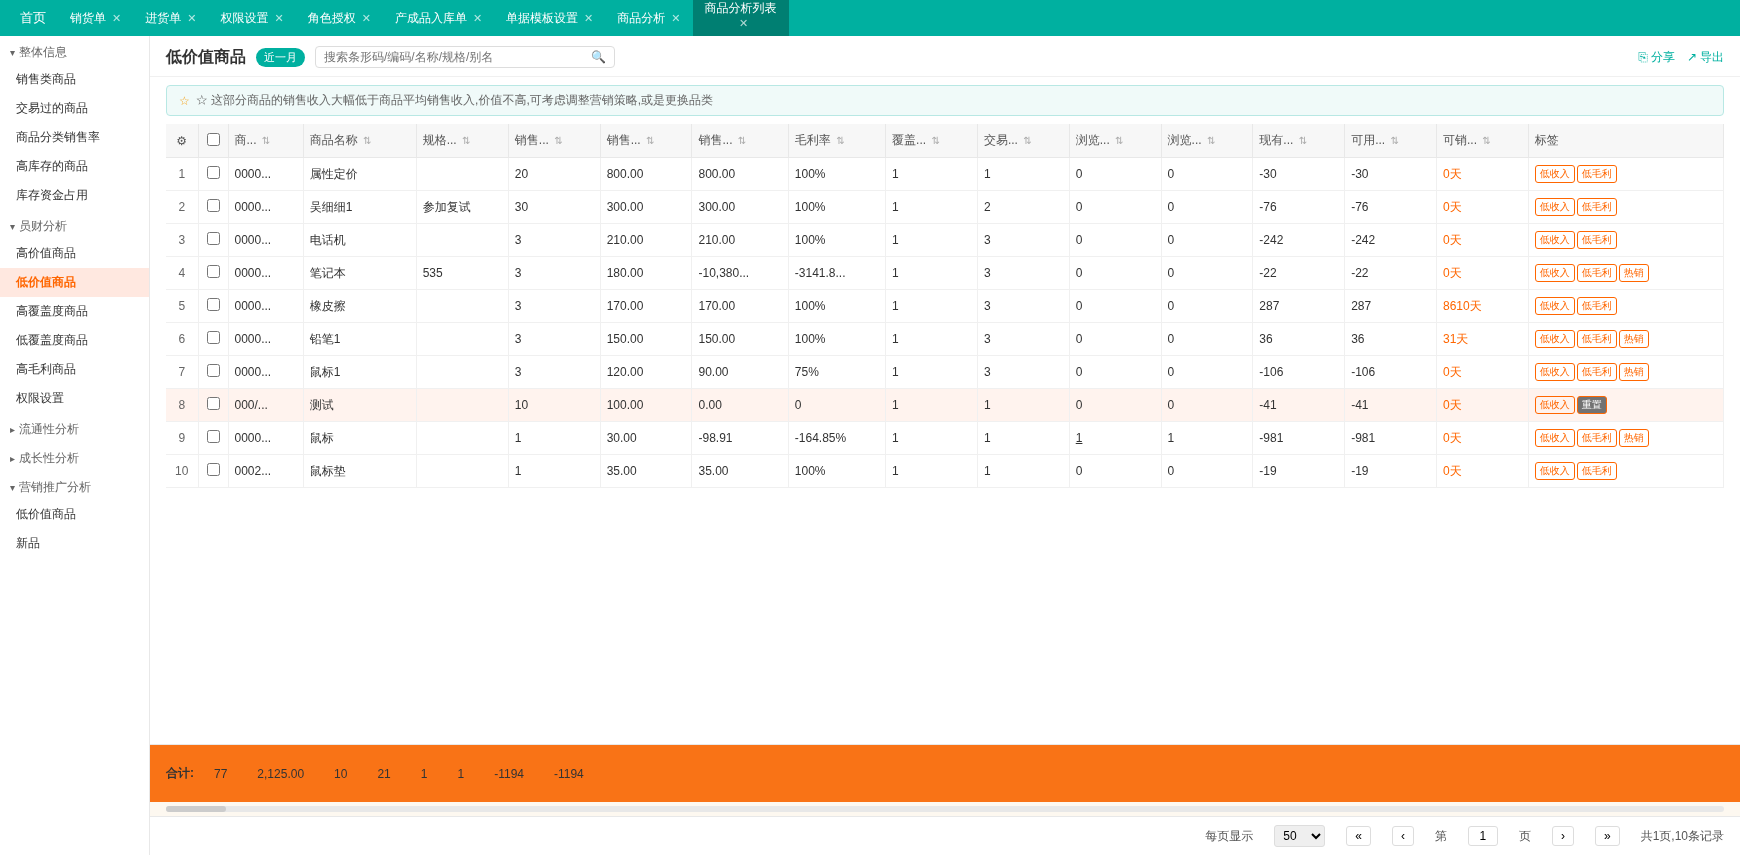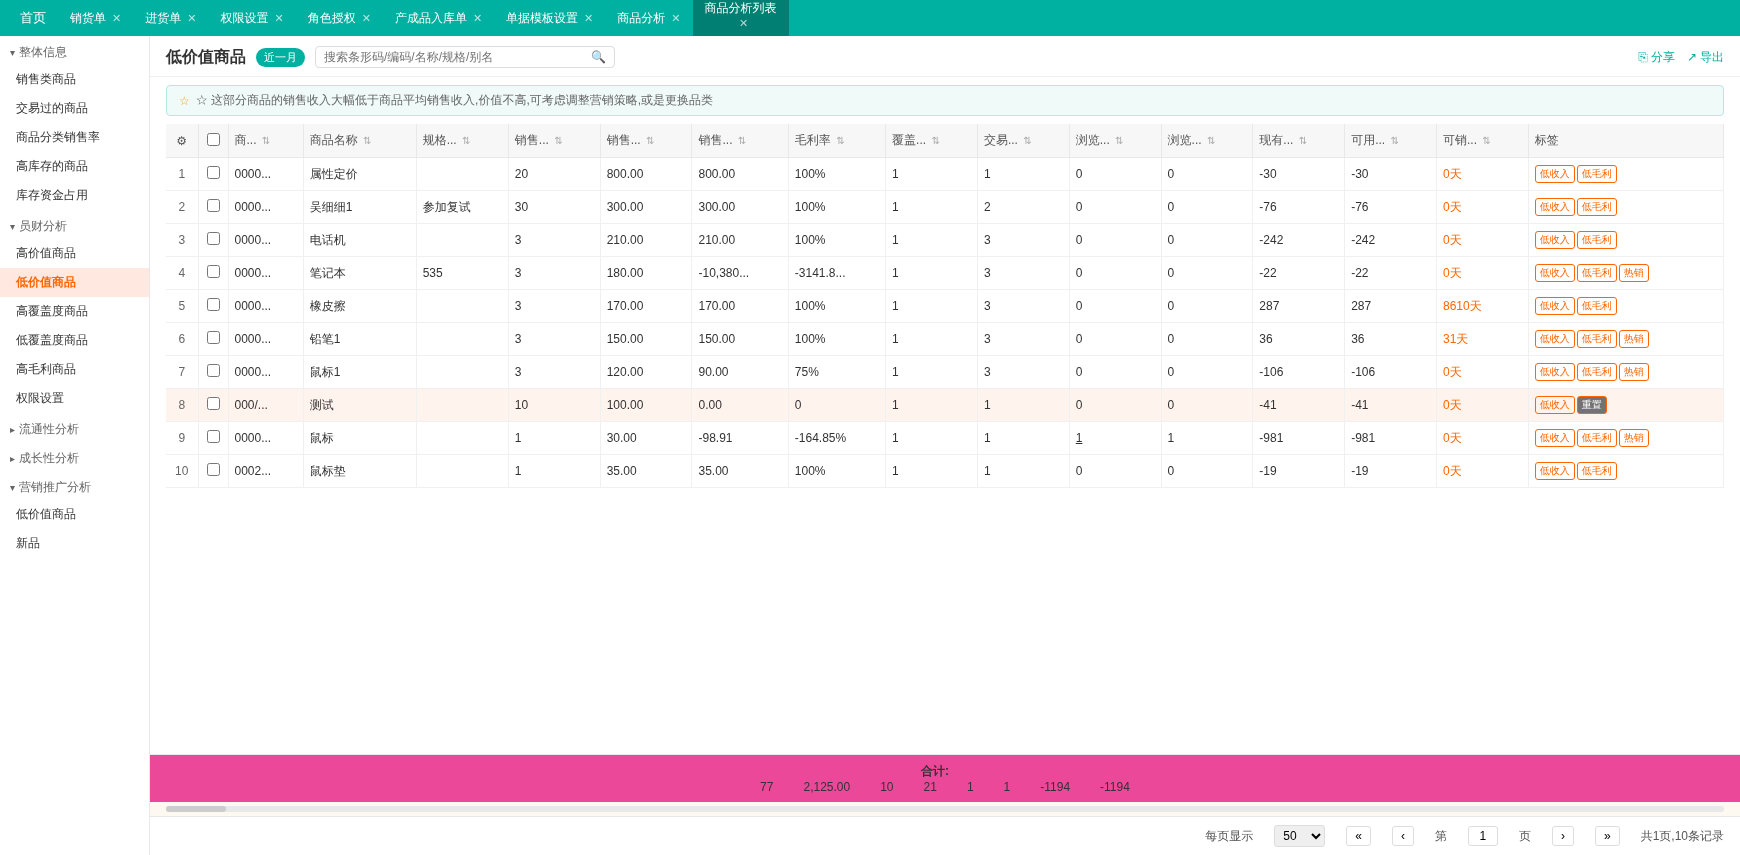--- a/index.html
+++ b/index.html
@@ -183,27 +183,26 @@
       background: #737373;
       color: #fff;
     }
     .link-underline { text-decoration: underline; color: #333; }
     .days-orange { color: #ff6600; }
     .col-settings { width: 32px; text-align: center; }
 
     
     .table-footer {
       border-top: 1px solid #e8e8e8;
-      padding: 8px 16px;
-      background: #ec4899;
+      padding: 20px 16px;
+      background: #f97316;
       display: flex;
       align-items: center;
       font-size: 12px;
       color: #333;
-      flex-direction: column;
     }
     .footer-label { font-weight: bold; margin-right: 20px; }
     .footer-values {
       display: flex;
       gap: 30px;
     }
 
     
     .pagination-bar {
       border-top: 1px solid #e8e8e8;

